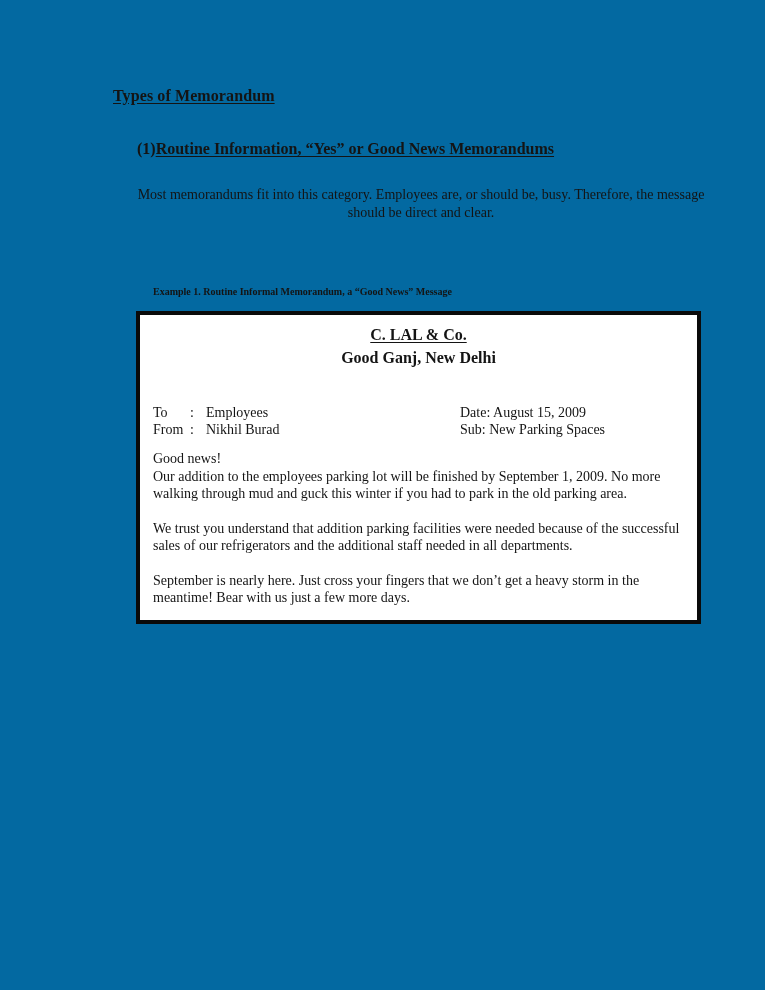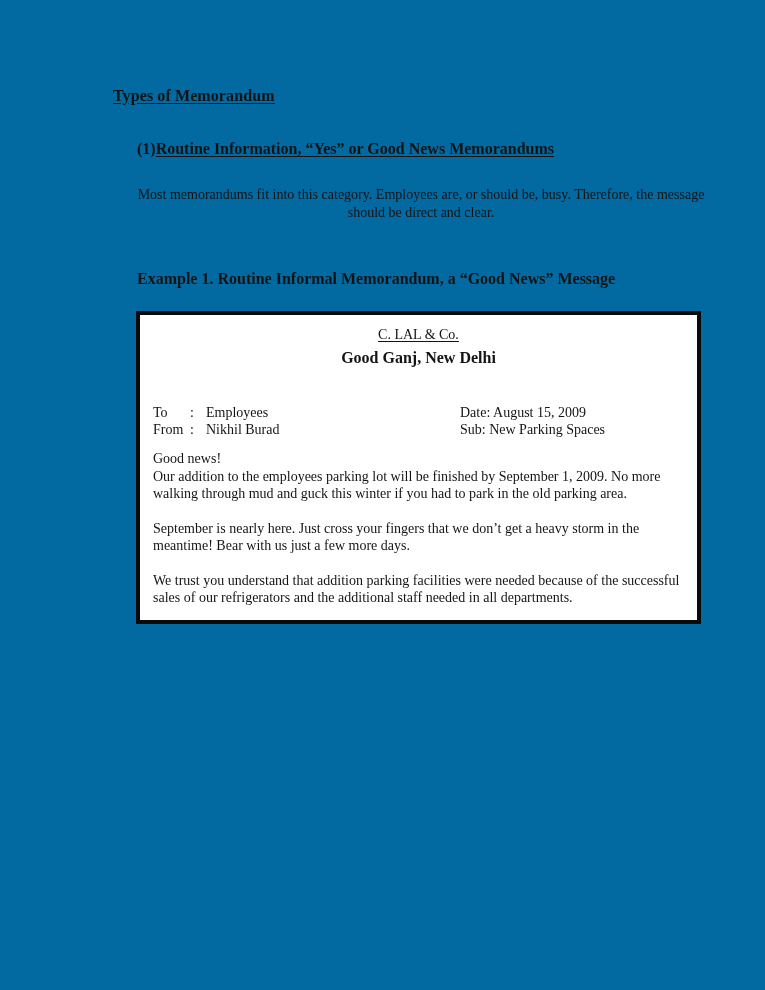--- a/index.html
+++ b/index.html
@@ -47,38 +47,38 @@
     width: 568px;
     margin: 0;
     font-size: 14px;
     line-height: 17.5px;
     text-align: center;
   }
   .example-caption {
     position: absolute;
     left: 137px;
     top: 270px;
-    margin: 0;
-    font-size: 16px;
+    margin: 16px;
+    font-size: 10px;
     font-weight: bold;
   }
   .memo-box {
     position: absolute;
     left: 136px;
     top: 311px;
     width: 565px;
     box-sizing: border-box;
     border: 4px solid #0a0a0a;
     padding: 7px 13px 13px 13px;
     background: #ffffff;
   }
   .memo-company {
     text-align: center;
-    font-size: 14px;
-    font-weight: normal;
+    font-size: 16px;
+    font-weight: bold;
     line-height: 26px;
   }
   .memo-address {
     text-align: center;
     font-size: 16px;
     font-weight: bold;
     line-height: 20px;
   }
   .memo-title {
     text-align: center;
@@ -138,18 +138,18 @@
       </div>
       <div class="hdr-right">
         <div>Date: August 15, 2009</div>
         <div>Sub: New Parking Spaces</div>
       </div>
     </div>
 
     <div class="memo-body">
       <p class="memo-greeting no-gap" style="margin-top:12px">Good news!</p>
       <p class="no-gap">Our addition to the employees parking lot will be finished by September 1, 2009. No more walking through mud and guck this winter if you had to park in the old parking area.</p>
+      <p>We trust you understand that addition parking facilities were needed because of the successful sales of our refrigerators and the additional staff needed in all departments.</p>
       <p>September is nearly here. Just cross your fingers that we don’t get a heavy storm in the meantime! Bear with us just a few more days.</p>
-      <p>We trust you understand that addition parking facilities were needed because of the successful sales of our refrigerators and the additional staff needed in all departments.</p>
     </div>
   </div>
 
 </div>
 
 </body></html>

